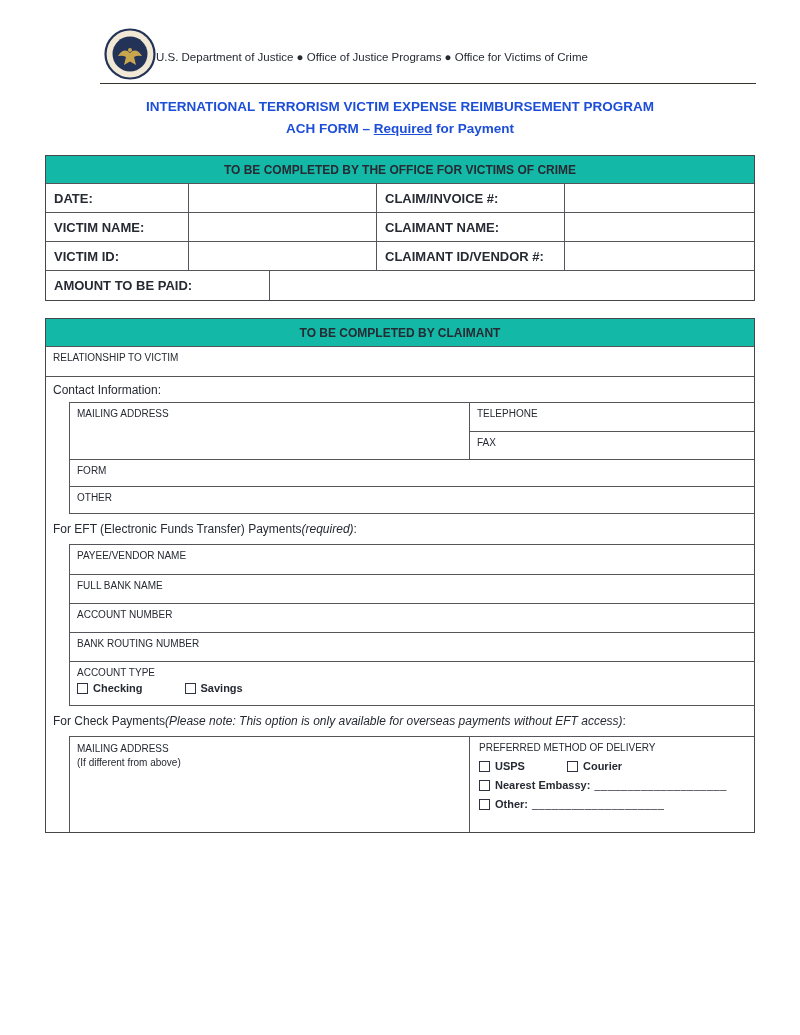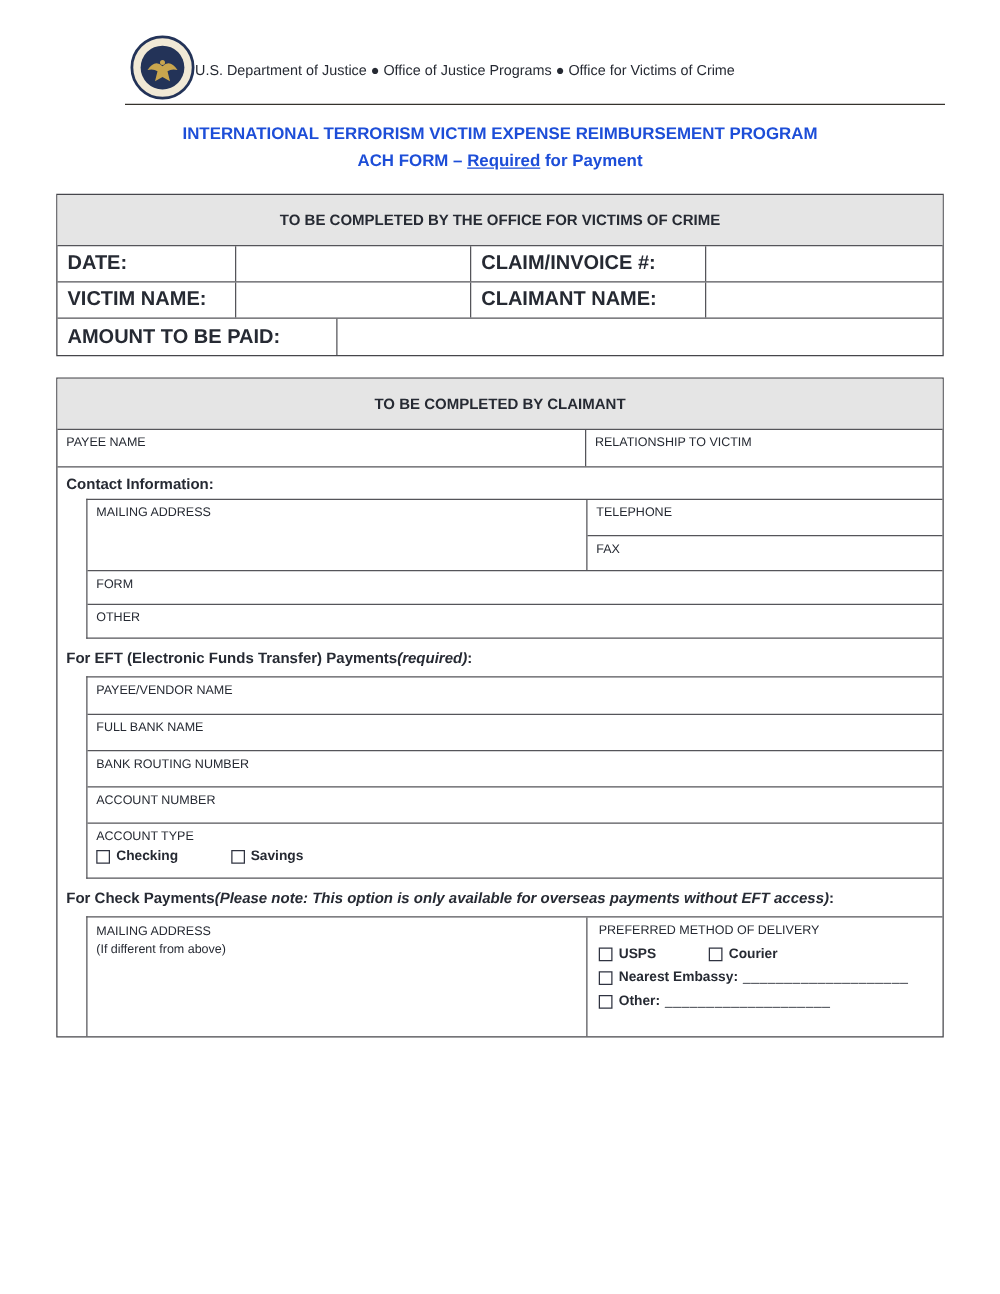--- a/index.html
+++ b/index.html
@@ -15,36 +15,36 @@
 
   
   .titles { text-align: center; margin-top: 12px; line-height: 22px; }
   .title { font-size: 13.5px; font-weight: bold; color: #1d4ed8; }
   .u { text-decoration: underline; }
 
   
   .tbl { margin: 0 45px; border: 1.4px solid #46464b; }
   .tbl-1 { margin-top: 15px; }
   .tbl-2 { margin-top: 17px; }
-  .tbl-header { height: 40px; background: #e5e5e5; display: flex; align-items: center; justify-content: center; font-weight: bold; font-size: 12px; }
+  .tbl-header { height: 27px; background: #14b8a6; display: flex; align-items: center; justify-content: center; font-weight: bold; font-size: 12px; }
   .row { border-top: 1px solid #55555a; }
 
   
   .g4 { display: grid; grid-template-columns: 142px 188px 188px 1fr; height: 29px; }
   .g-amount { display: grid; grid-template-columns: 223px 1fr; height: 30px; }
   .g4 > div, .g-amount > div { display: flex; align-items: center; padding: 0 8px; }
   .g4 > div + div, .g-amount > div + div { border-left: 1px solid #55555a; }
-  .lbl { font-weight: bold; font-size: 16px; }
+  .lbl { font-weight: bold; font-size: 13px; }
 
   
   .g2 { display: grid; grid-template-columns: 422px 1fr; }
   .g2 > div + div { border-left: 1px solid #55555a; }
   .row-payee { height: 30px; }
   .cell-sm { font-size: 10px; padding: 5px 7px; }
-  .section-row { display: flex; align-items: center; padding: 0 7px; font-size: 12px; font-weight: bold; white-space: nowrap; }
+  .section-row { display: flex; align-items: center; padding: 0 7px; font-size: 12px; font-weight: normal; white-space: nowrap; }
   .h26 { height: 26px; }
   .h30 { height: 30px; }
   .it { font-style: italic; }
 
   .indent { margin-left: 23px; border-left: 1px solid #55555a; border-top: 1px solid #55555a; border-bottom: 1px solid #55555a; }
   .indent.last { border-bottom: none; }
   .sub-row + .sub-row { border-top: 1px solid #55555a; }
 
   .g2i { display: grid; grid-template-columns: 399px 1fr; }
   .g2i > div + div { border-left: 1px solid #55555a; }
@@ -96,31 +96,36 @@
       <div></div>
       <div class="lbl">CLAIM/INVOICE #:</div>
       <div></div>
     </div>
     <div class="row g4">
       <div class="lbl">VICTIM NAME:</div>
       <div></div>
       <div class="lbl">CLAIMANT NAME:</div>
       <div></div>
     </div>
+    <div class="row g4">
+      <div class="lbl">VICTIM ID:</div>
+      <div></div>
+      <div class="lbl">CLAIMANT ID/VENDOR #:</div>
+      <div></div>
+    </div>
     <div class="row g-amount">
       <div class="lbl">AMOUNT TO BE PAID:</div>
       <div></div>
     </div>
   </div>
 
   <div class="tbl tbl-2">
     <div class="tbl-header">TO BE COMPLETED BY CLAIMANT</div>
 
     <div class="row g2 row-payee">
-      <div class="cell-sm"><span class="sm-lbl">PAYEE NAME</span></div>
       <div class="cell-sm"><span class="sm-lbl">RELATIONSHIP TO VICTIM</span></div>
     </div>
 
     <div class="row section-row h26">
       <span>Contact Information:</span>
     </div>
 
     <div class="indent">
       <div class="sub-row g2i">
         <div class="pad-cell sm-lbl"><span>MAILING ADDRESS</span></div>
@@ -135,22 +140,22 @@
 
     <div class="section-row h30">
       <span>For EFT (Electronic Funds Transfer) Payments </span>
         <span class="it">(required)</span>
         <span>:</span>
     </div>
 
     <div class="indent">
       <div class="sub-row field-row"><span>PAYEE/VENDOR NAME</span></div>
       <div class="sub-row field-row"><span>FULL BANK NAME</span></div>
+      <div class="sub-row field-row"><span>ACCOUNT NUMBER</span></div>
       <div class="sub-row field-row"><span>BANK ROUTING NUMBER</span></div>
-      <div class="sub-row field-row"><span>ACCOUNT NUMBER</span></div>
       <div class="sub-row account-type-row">
         <span>ACCOUNT TYPE</span>
         <div class="cb-line">
           <span class="cb-group">
               <span class="cb"></span>
               <span class="cb-gap">Checking</span>
             </span>
           <span class="cb-group cb-group2">
               <span class="cb"></span>
               <span class="cb-gap">Savings</span>

